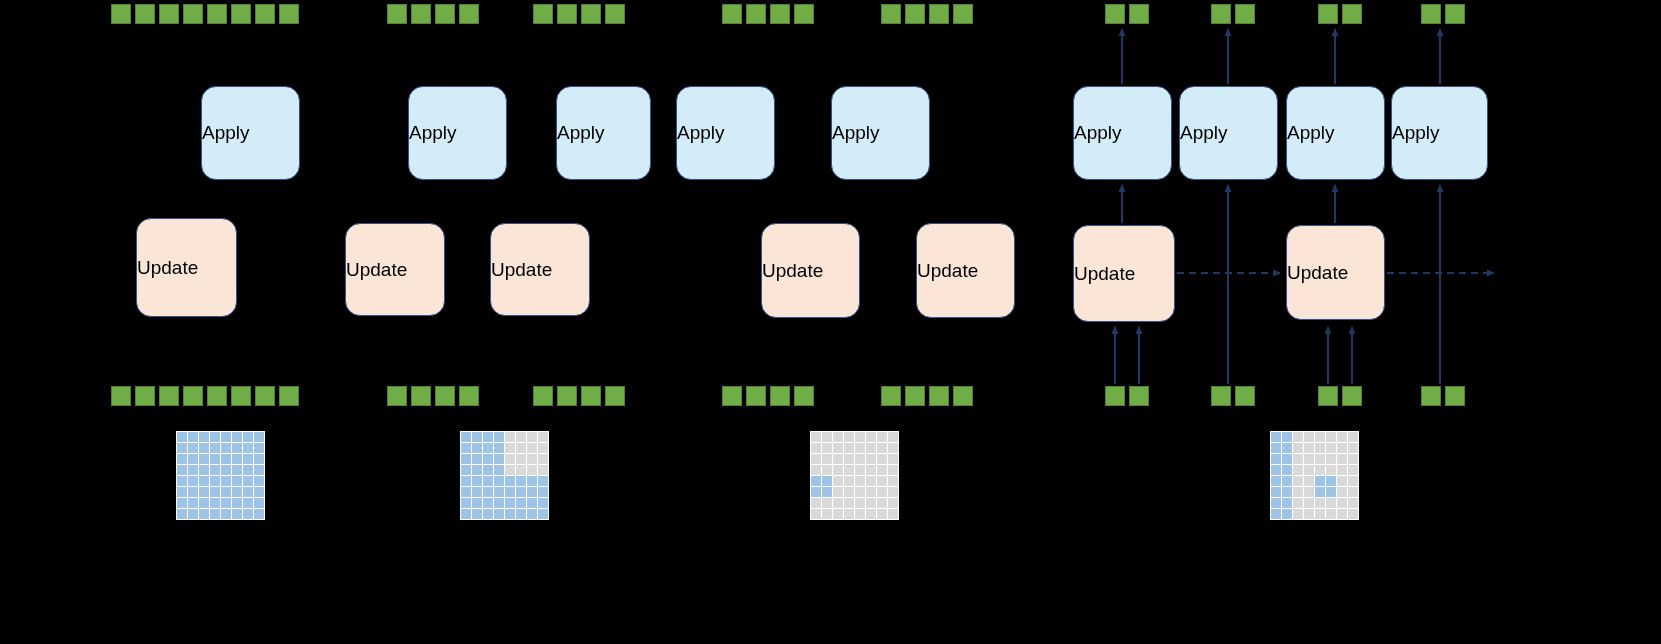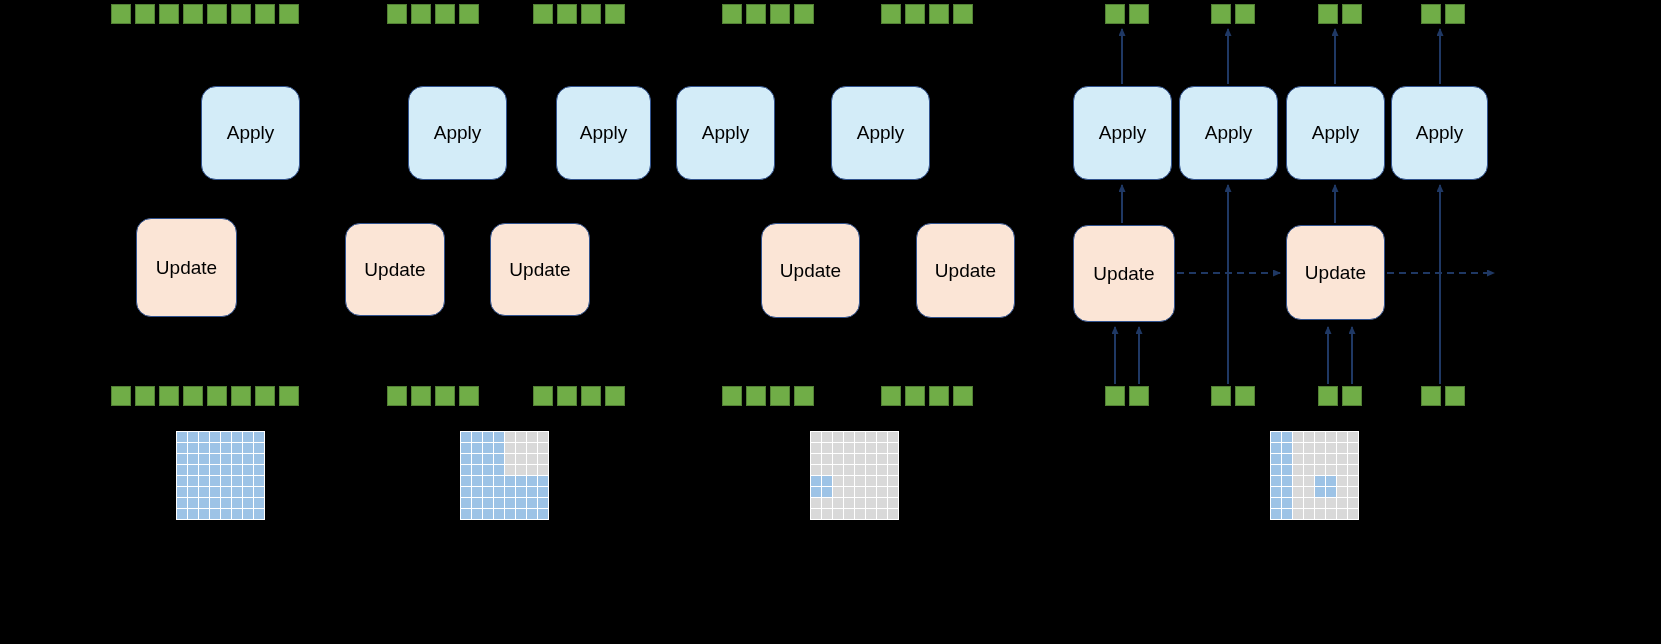--- a/index.html
+++ b/index.html
@@ -12,21 +12,20 @@
   }
   .token {
     position: absolute;
     background: var(--token-fill, #70ad47);
     border: 1px solid var(--token-border, #538135);
   }
   .box {
     position: absolute;
     display: flex;
     align-items: center;
-    justify-content: center;
     border-radius: 15px;
     font-size: 19px;
     color: #000;
   }
   .box.apply  { background: var(--apply-fill, #d3ecf8);  border: 1.5px solid var(--box-border, #31538f); }
   .box.update { background: var(--update-fill, #fbe5d6); border: 1.5px solid var(--box-border, #31538f); }
   .grid {
     position: absolute;
     display: grid;
     gap: 1px;

